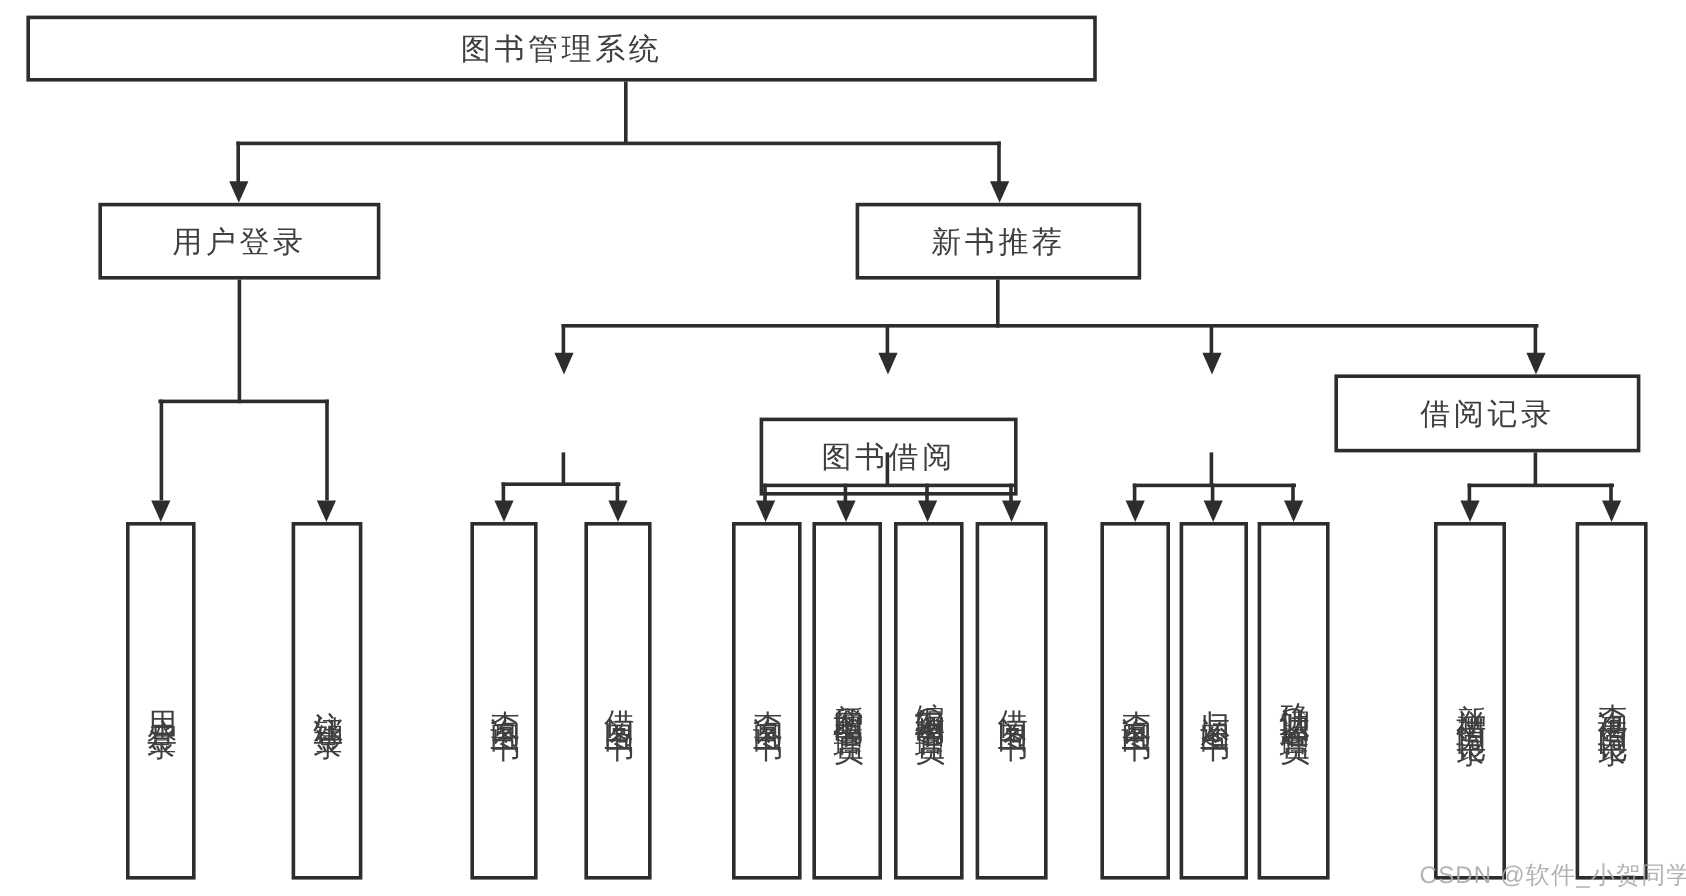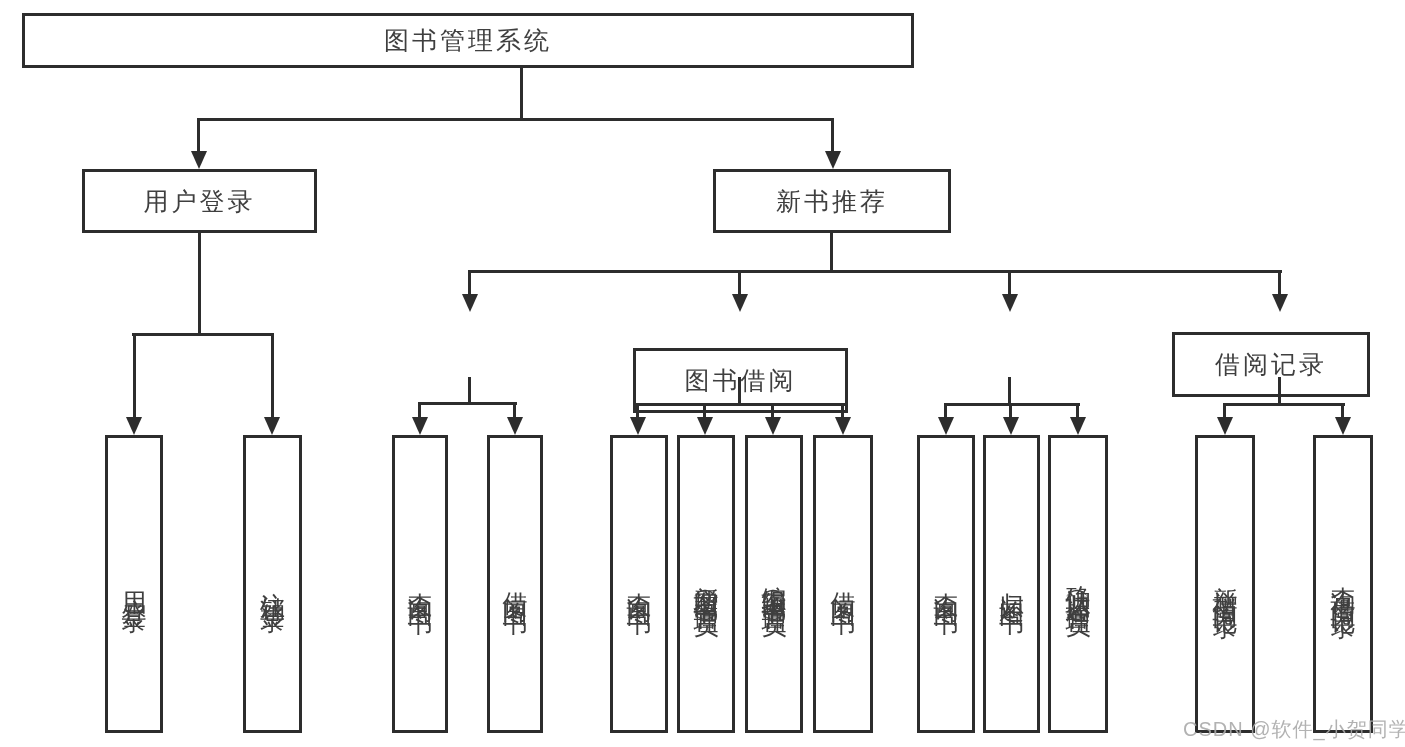--- a/index.html
+++ b/index.html
@@ -45,21 +45,21 @@
   <div class="box" style="left:22px; top:13px; width:892px; height:55px;">图书管理系统</div>
 
   <div class="box" style="left:82px; top:169px; width:235px; height:64px;">用户登录</div>
 
   <div class="box" style="left:713px; top:169px; width:238px; height:64px;">新书推荐</div>
 
 
   <div class="box" style="left:633px; top:312px; width:215px; height:65px;margin-top:36px;">图书借阅</div>
 
 
-  <div class="box" style="left:1172px; top:312px; width:198px; height:65px;margin-top:20px;">借阅记录</div>
+  <div class="box" style="left:1112px; top:312px; width:255px; height:65px;">借阅记录</div>
 
   <div class="leaf" style="left:105px; top:435px; width:58px; height:298px;">
     <span class="vtext">用户登录</span>
   </div>
 
   <div class="leaf" style="left:243px; top:435px; width:59px; height:298px;">
     <span class="vtext">注销登录</span>
   </div>
 
   <div class="leaf" style="left:392px; top:435px; width:56px; height:298px;">

